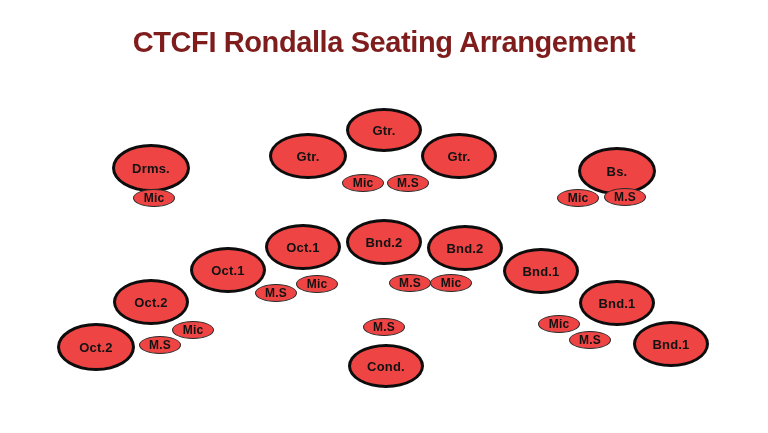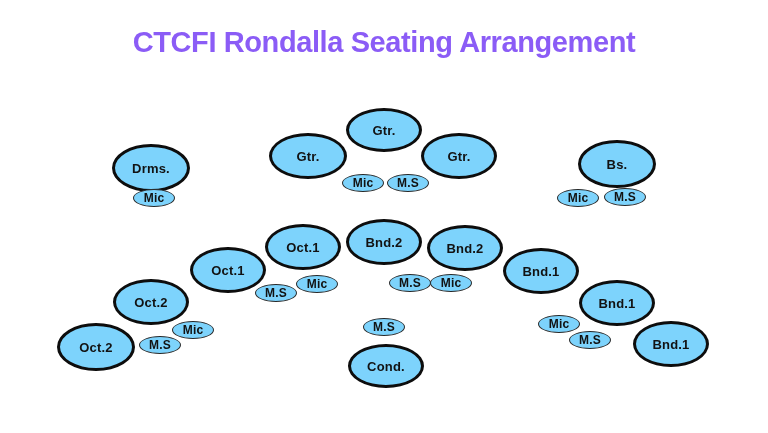--- a/index.html
+++ b/index.html
@@ -17,28 +17,28 @@
   }
   .title {
     position: absolute;
     left: 0;
     top: 26px;
     width: 100%;
     text-align: center;
     font-size: 29px;
     font-weight: 700;
     letter-spacing: -0.4px;
-    color: #8b5cf6;
+    color: #7f1d1d;
     font-family: "Liberation Sans", sans-serif;
   }
   .node {
     position: absolute;
     box-sizing: border-box;
     border-radius: 50%;
-    background: #7dd3fc;
+    background: #ef4444;
     display: flex;
     align-items: center;
     justify-content: center;
     color: #121212;
     font-weight: 700;
     font-family: "Liberation Sans", sans-serif;
     white-space: nowrap;
   }
   .node.seat {
     border: 3px solid #0d0d0d;
@@ -64,21 +64,21 @@
       </div>
       <div class="node seat" style="left: 269px; top: 133px; width: 78px; height: 46px;">
         <span>Gtr.</span>
       </div>
       <div class="node seat" style="left: 346px; top: 108px; width: 76px; height: 44px;">
         <span>Gtr.</span>
       </div>
       <div class="node seat" style="left: 421px; top: 133px; width: 76px; height: 46px;">
         <span>Gtr.</span>
       </div>
-      <div class="node seat" style="left: 578px; top: 140px; width: 78px; height: 48px;">
+      <div class="node seat" style="left: 578px; top: 147px; width: 78px; height: 48px;">
         <span>Bs.</span>
       </div>
       <div class="node seat" style="left: 57px; top: 323px; width: 78px; height: 48px;">
         <span>Oct.2</span>
       </div>
       <div class="node seat" style="left: 113px; top: 279px; width: 76px; height: 46px;">
         <span>Oct.2</span>
       </div>
       <div class="node seat" style="left: 190px; top: 247px; width: 76px; height: 46px;">
         <span>Oct.1</span>

